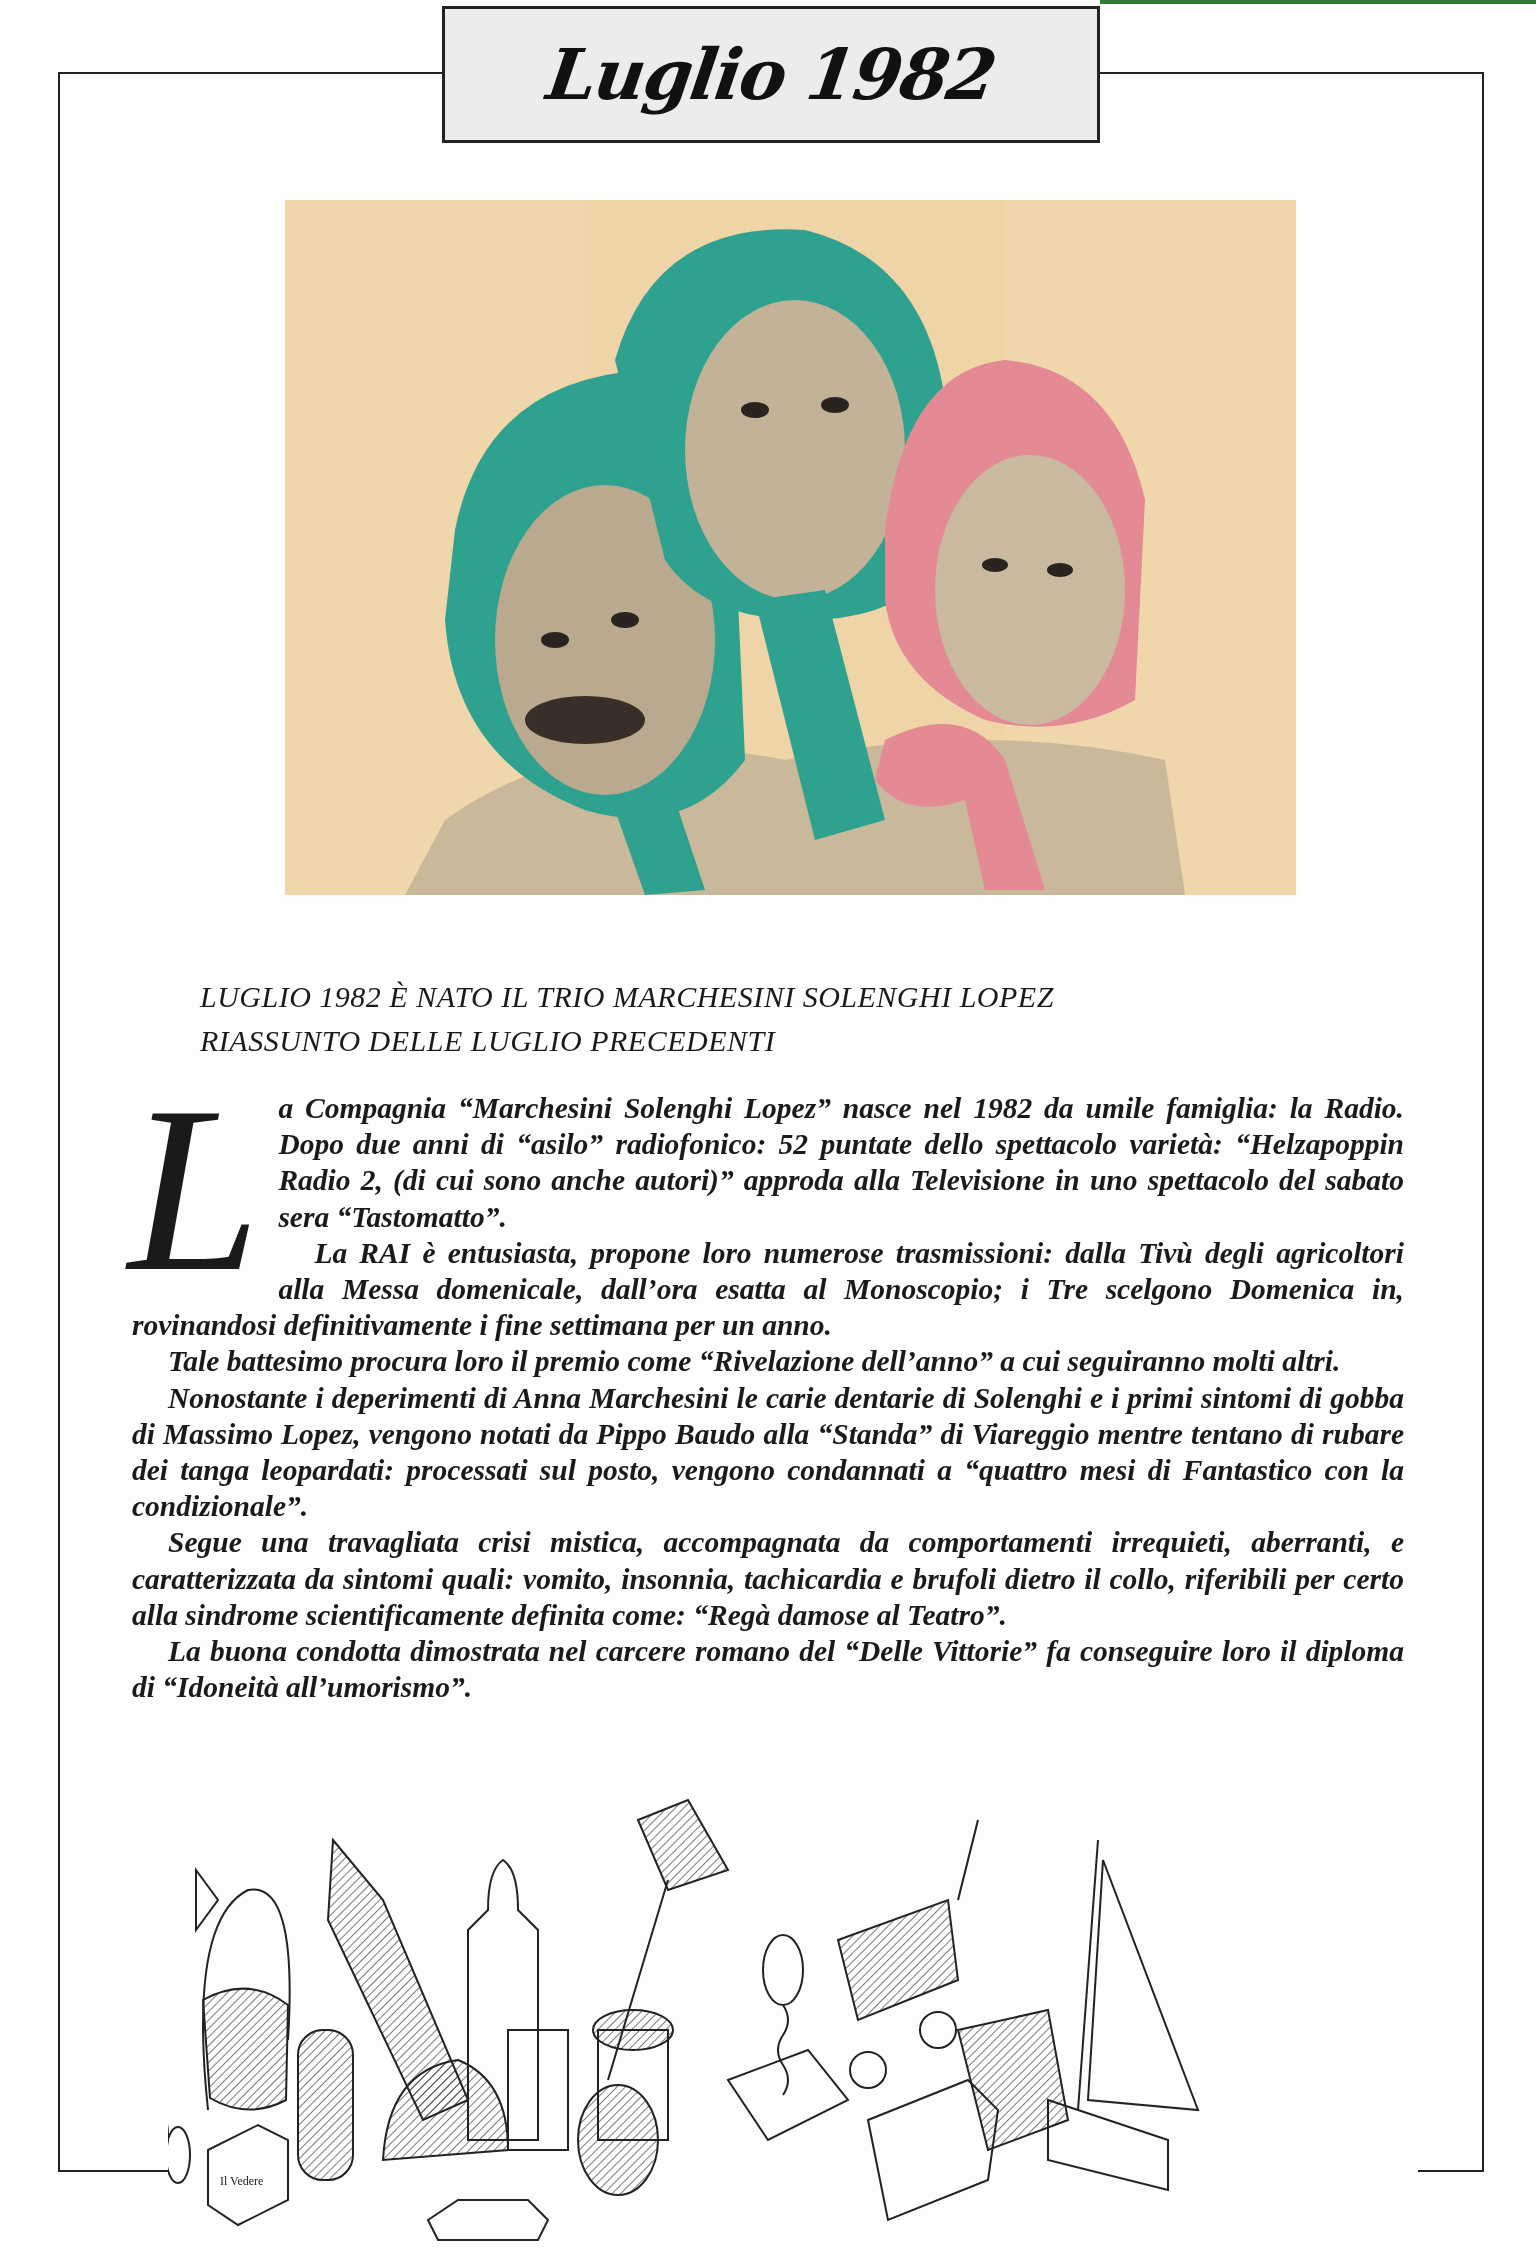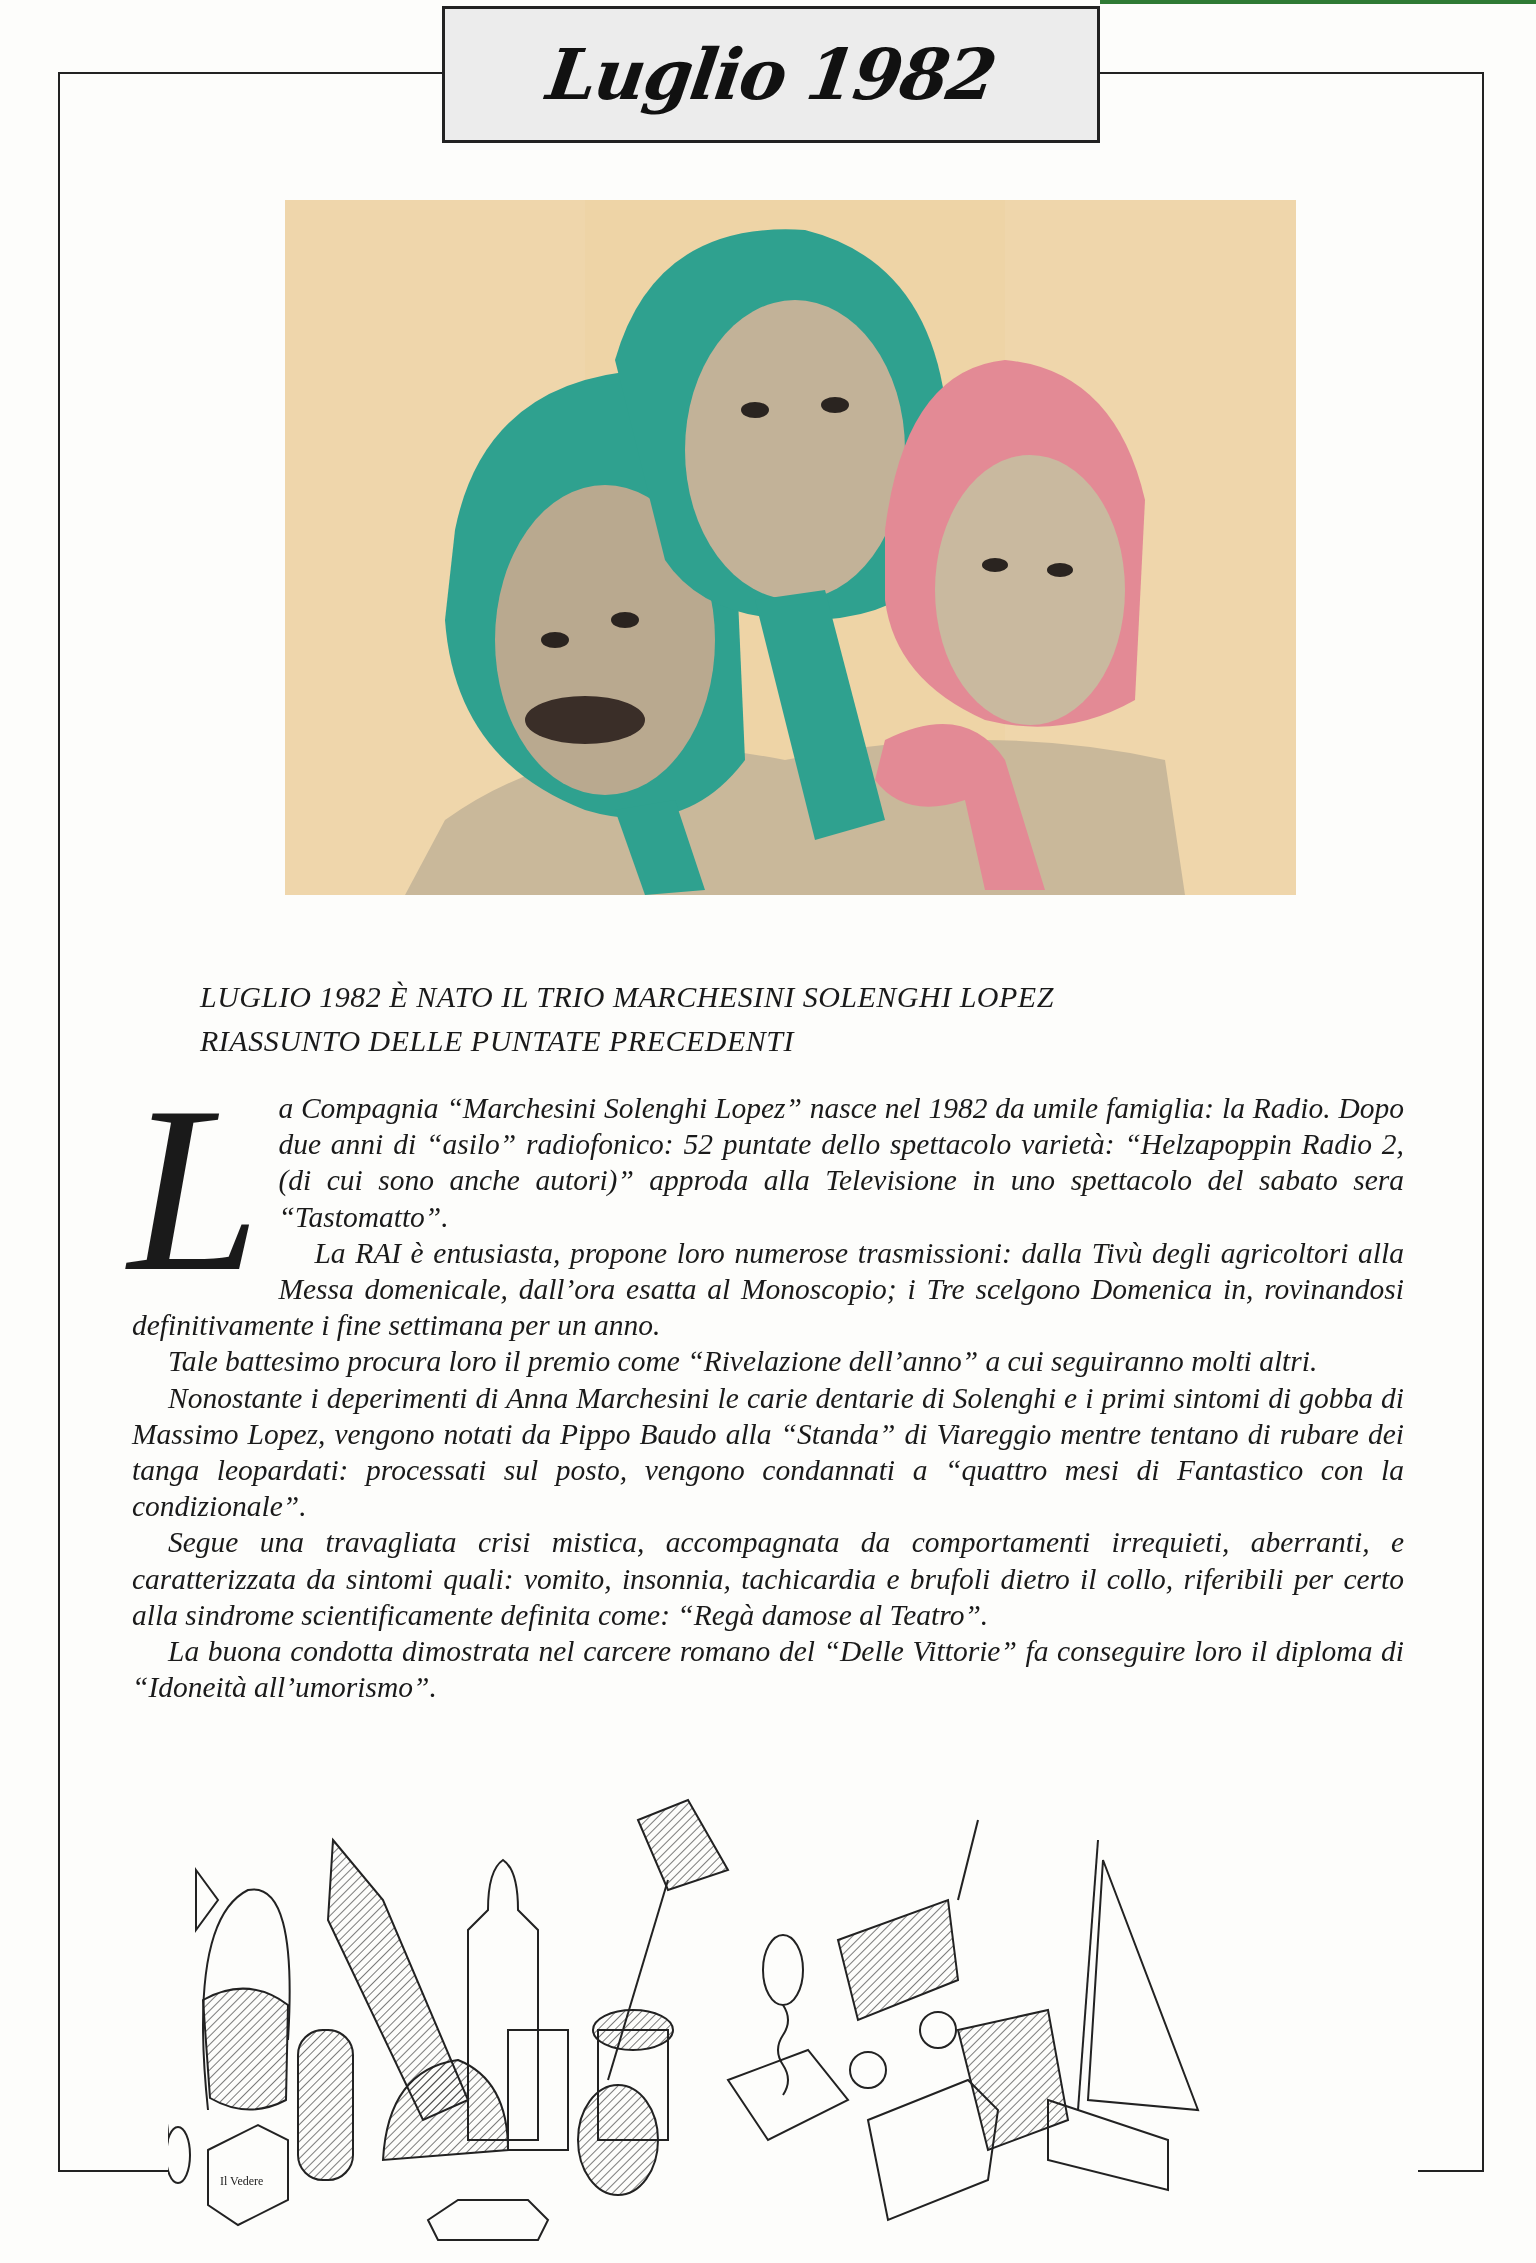--- a/index.html
+++ b/index.html
@@ -30,21 +30,21 @@
     font-style:italic; font-size:30px; line-height:44px; letter-spacing:0.5px;
   }
   .body-text {
     position:absolute; left:132px; top:1090px; width:1272px;
     font-style:italic; font-size:29.5px; line-height:36.2px; text-align:justify;
   }
   .dropcap {
     float:left; font-style:italic; font-size:238px; line-height:170px;
     height:170px; margin:14px 18px 0 -4px; font-weight:normal;
   }
-  .body-text p { margin:0; text-indent:36px; }
+  .body-text p { margin:0; text-indent:36px;font-weight:bold; }
   .body-text p.first { text-indent:0; }
   .illustration { position:absolute; left:168px; top:1780px; width:1250px; height:480px; }
   .illustration svg { width:100%; height:100%; }
 </style>
 </head>
 <body>
 
 <div class="top-strip"></div>
 
 <div class="frame"></div>
@@ -76,21 +76,21 @@
     <path d="M600 330 Q620 170 720 160 Q830 170 860 300 L850 500 Q780 540 700 520 Q610 480 600 400 Z" fill="#e38a95"></path>
     <ellipse cx="745" cy="390" rx="95" ry="135" fill="#c9b99f"></ellipse>
     <ellipse cx="710" cy="365" rx="13" ry="7" fill="#2a2420"></ellipse>
     <ellipse cx="775" cy="370" rx="13" ry="7" fill="#2a2420"></ellipse>
     <path d="M600 540 Q680 500 720 560 L760 690 L700 690 L680 600 Q620 620 590 580 Z" fill="#e38a95"></path>
   </svg>
 </div>
 
 <div class="headline">
   <div>LUGLIO 1982 È NATO IL TRIO MARCHESINI SOLENGHI LOPEZ</div>
-  <div>RIASSUNTO DELLE PUNTATE PRECEDENTI</div>
+  <div>RIASSUNTO DELLE LUGLIO PRECEDENTI</div>
 </div>
 
 <div class="body-text">
   <span class="dropcap">L</span>
   <p class="first">a Compagnia “Marchesini Solenghi Lopez” nasce nel 1982 da umile famiglia: la Radio. Dopo due anni di “asilo” radiofonico: 52 puntate dello spettacolo varietà: “Helzapoppin Radio 2, (di cui sono anche autori)” approda alla Televisione in uno spettacolo del sabato sera “Tastomatto”.</p>
   <p>La RAI è entusiasta, propone loro numerose trasmissioni: dalla Tivù degli agricoltori alla Messa domenicale, dall’ora esatta al Monoscopio; i Tre scelgono Domenica in, rovinandosi definitivamente i fine settimana per un anno.</p>
   <p>Tale battesimo procura loro il premio come “Rivelazione dell’anno” a cui seguiranno molti altri.</p>
   <p>Nonostante i deperimenti di Anna Marchesini le carie dentarie di Solenghi e i primi sintomi di gobba di Massimo Lopez, vengono notati da Pippo Baudo alla “Standa” di Viareggio mentre tentano di rubare dei tanga leopardati: processati sul posto, vengono condannati a “quattro mesi di Fantastico con la condizionale”.</p>
   <p>Segue una travagliata crisi mistica, accompagnata da comportamenti irrequieti, aberranti, e caratterizzata da sintomi quali: vomito, insonnia, tachicardia e brufoli dietro il collo, riferibili per certo alla sindrome scientificamente definita come: “Regà damose al Teatro”.</p>
   <p>La buona condotta dimostrata nel carcere romano del “Delle Vittorie” fa conseguire loro il diploma di “Idoneità all’umorismo”.</p>

